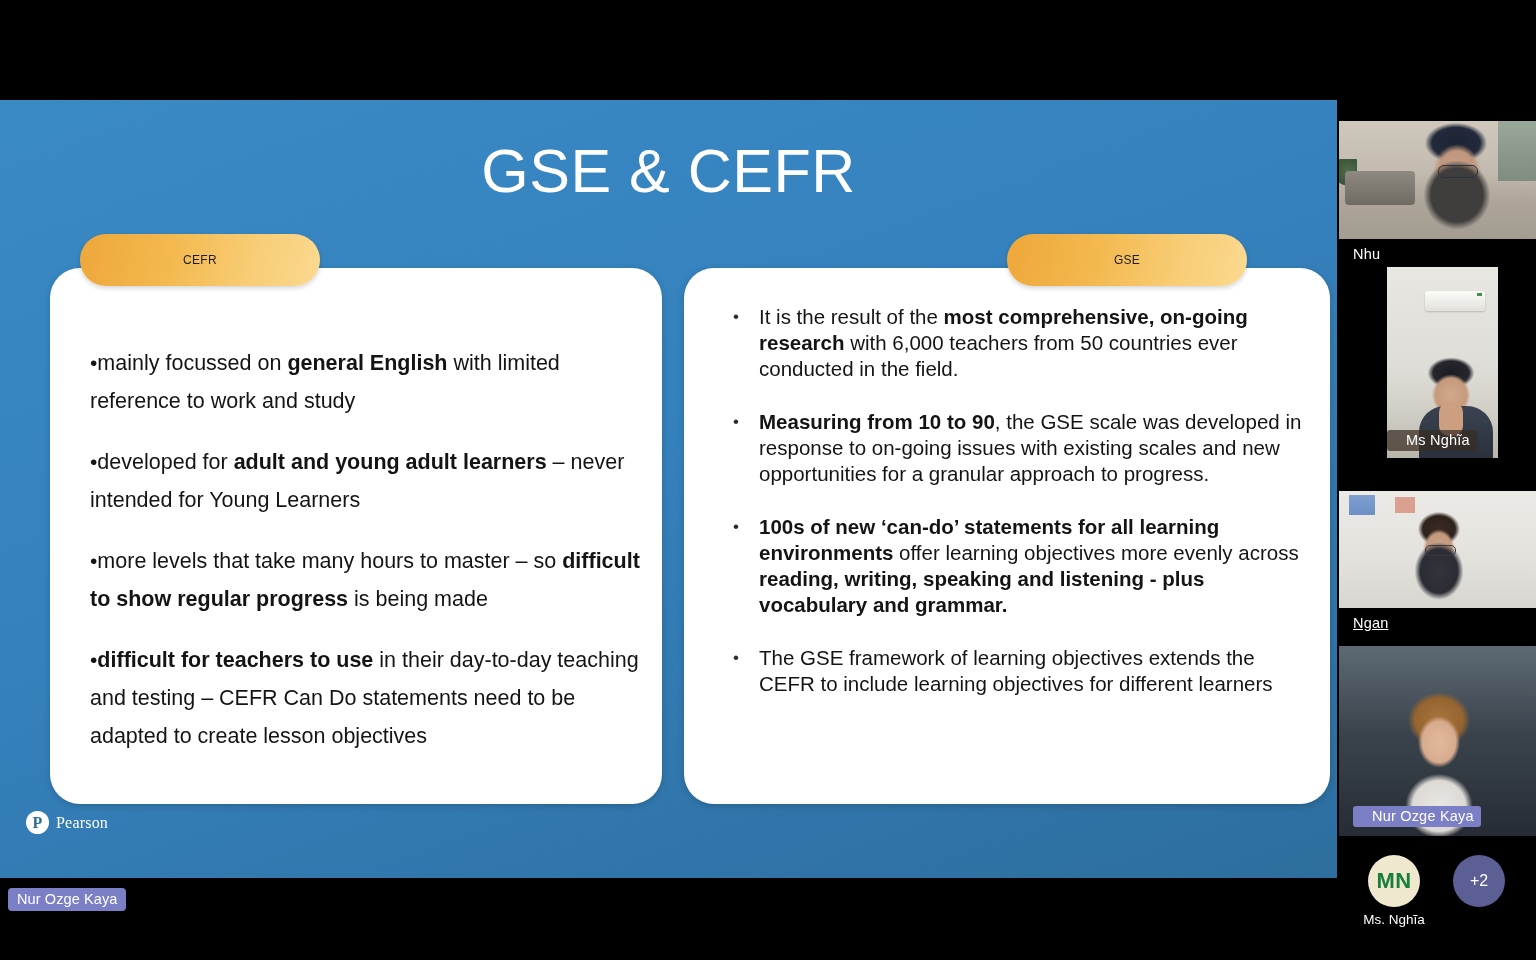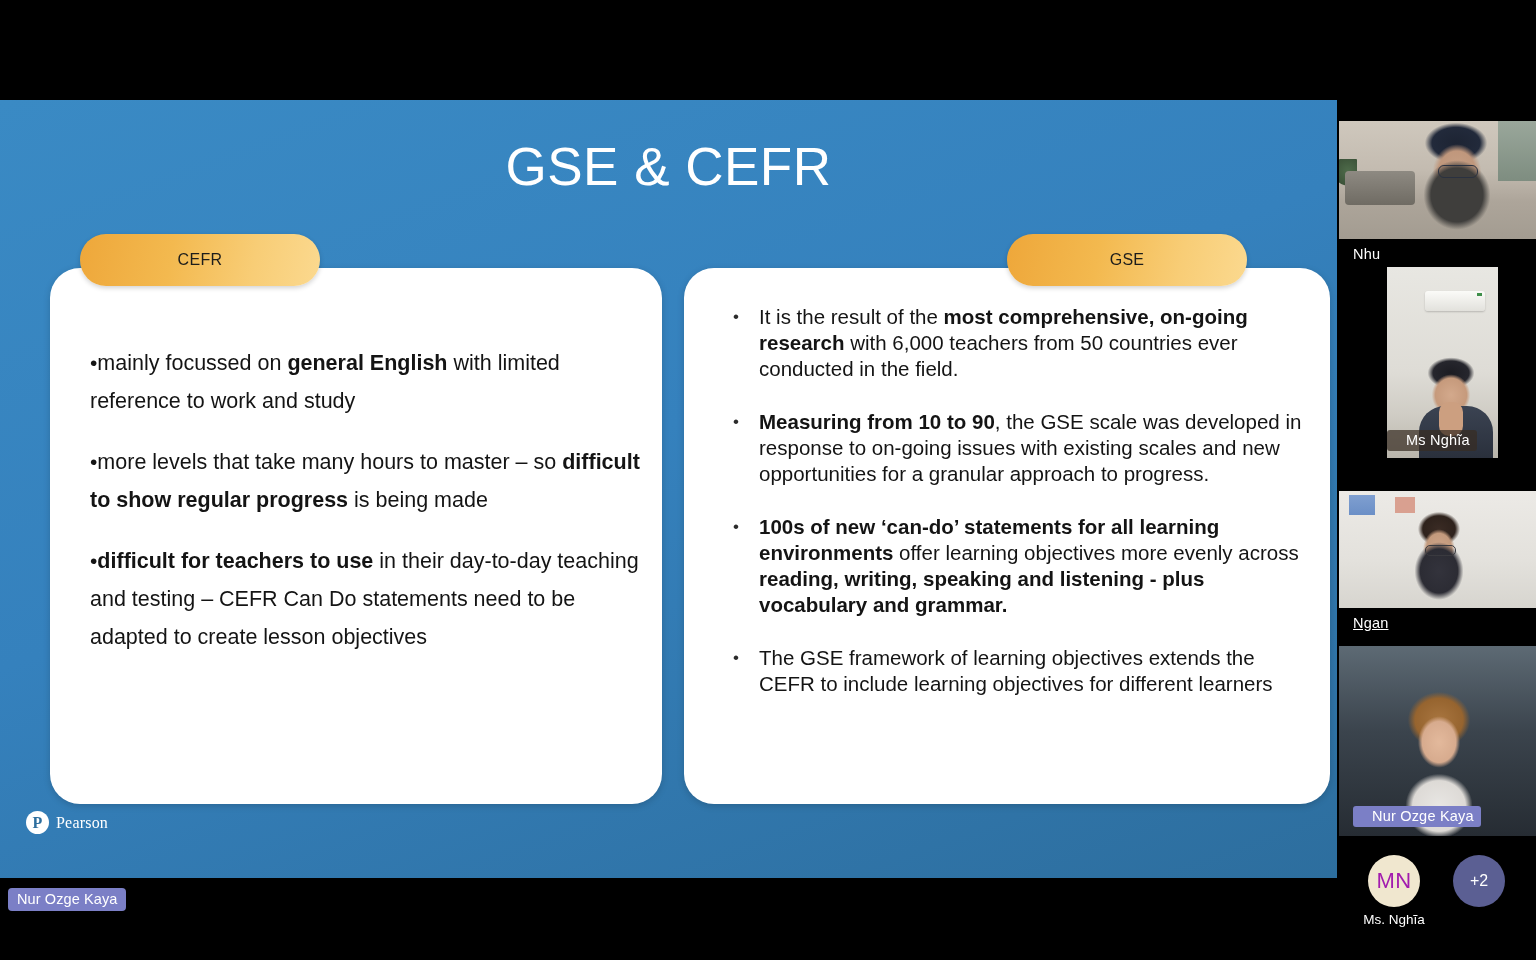--- a/index.html
+++ b/index.html
@@ -31,21 +31,21 @@
     background: linear-gradient(160deg, #3a8ac4 0%, #3581bd 45%, #2d6e9e 100%);
     overflow: hidden;
   }
   #slide-title {
     position: absolute;
     left: 0;
     top: 36px;
     width: 1337px;
     text-align: center;
     color: #ffffff;
-    font-size: 53px;
+    font-size: 61px;
     font-weight: 400;
     letter-spacing: 0.5px;
     font-family: "Liberation Sans", sans-serif;
   }
 
   
   .card-wrap {
     position: absolute;
   }
   #card-left-wrap  { left: 50px;  top: 134px; width: 612px; height: 570px; }
@@ -55,21 +55,21 @@
     position: absolute;
     top: 0;
     height: 52px;
     border-radius: 26px;
     background: linear-gradient(100deg, #eea73a 0%, #f3b94f 38%, #f8cd76 72%, #fbd98f 100%);
     box-shadow: 0 2px 5px rgba(0,0,0,0.18);
     display: flex;
     align-items: center;
     justify-content: center;
     color: #1d1d1b;
-    font-size: 16px;
+    font-size: 12px;
     letter-spacing: 0.3px;
     z-index: 2;
   }
   #tab-cefr { left: 30px;  width: 240px; }
   #tab-gse  { left: 323px; width: 240px; }
 
   .card-body {
     position: absolute;
     left: 0;
     top: 34px;
@@ -304,23 +304,23 @@
     left: 0; top: 815px;
     width: 197px; height: 100px;
   }
   #avatar-mn-wrap {
     position: absolute; left: 16px; top: 4px; width: 78px; text-align: center;
   }
   #avatar-mn {
     width: 52px; height: 52px; margin: 0 auto;
     border-radius: 50%;
     background: #f0e7cf;
-    color: #a21caf;
+    color: #15803d;
     font-size: 22px;
-    font-weight: 400;
+    font-weight: 700;
     display: flex; align-items: center; justify-content: center;
     letter-spacing: 0.5px;
   }
   #avatar-mn-label {
     margin-top: 5px;
     color: #ffffff;
     font-size: 13.5px;
     white-space: nowrap;
   }
   #avatar-more {
@@ -342,20 +342,21 @@
 
     <div id="slide-title">GSE &amp; CEFR</div>
 
     <div id="card-left-wrap" class="card-wrap">
       <div id="tab-cefr" class="card-tab">
         <span>CEFR</span>
       </div>
       <div class="card-body">
         <div id="left-list">
             <div class="li"><span class="dot">•</span><span>mainly focussed on </span><b>general English</b><span> with limited reference to work and study</span></div>
+            <div class="li"><span class="dot">•</span><span>developed for </span><b>adult and young adult learners</b><span> – never intended for Young Learners</span></div>
             <div class="li"><span class="dot">•</span><span>more levels that take many hours to master – so </span><b>difficult to show regular progress</b><span> is being made</span></div>
             <div class="li"><span class="dot">•</span><b>difficult for teachers to use</b><span> in their day-to-day teaching and testing – CEFR Can Do statements need to be adapted to create lesson objectives</span></div>
           </div>
       </div>
     </div>
 
     <div id="card-right-wrap" class="card-wrap">
       <div id="tab-gse" class="card-tab">
         <span>GSE</span>
       </div>

